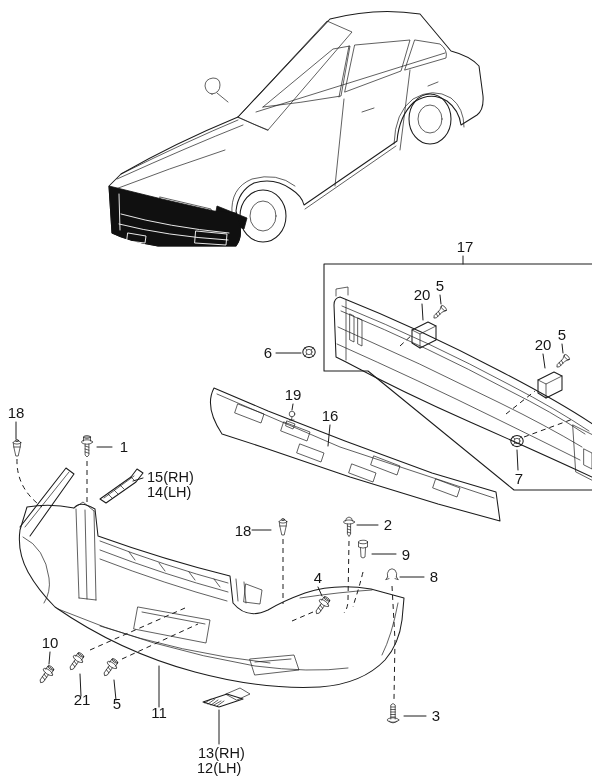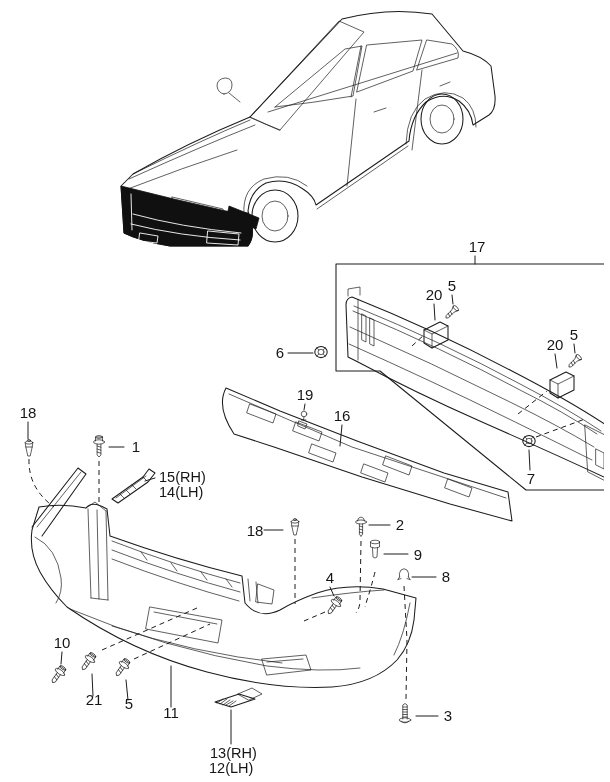--- a/index.html
+++ b/index.html
@@ -1,16 +1,16 @@
 <!DOCTYPE html>
 <html><head>
 <meta charset="utf-8">
 <style>
   html,body{margin:0;padding:0;background:#ffffff;}
-  .stage{width:592px;height:782px;position:relative;background:#fff;overflow:hidden;padding-left:12px;}
+  .stage{width:592px;height:782px;position:relative;background:#fff;overflow:hidden;}
   .lbl{font-family:"Liberation Sans",sans-serif;font-size:15px;fill:#151515;}
   .lbl-pair{font-family:"Liberation Sans",sans-serif;font-size:14.5px;fill:#151515;}
   .ln{fill:none;stroke:#1c1c1c;stroke-width:1.05;stroke-linejoin:round;stroke-linecap:round;}
   .thin{fill:none;stroke:#1c1c1c;stroke-width:.7;stroke-linejoin:round;stroke-linecap:round;}
   .dash{fill:none;stroke:#1c1c1c;stroke-width:1;stroke-dasharray:5 4;stroke-linecap:butt;}
   .dark{fill:#101010;stroke:#101010;stroke-width:.8;stroke-linejoin:round;}
   .wht{fill:none;stroke:#ffffff;stroke-width:.9;stroke-linejoin:round;stroke-linecap:round;}
   .ldr{fill:none;stroke:#1c1c1c;stroke-width:1;stroke-linecap:round;}
 </style>
 </head>

